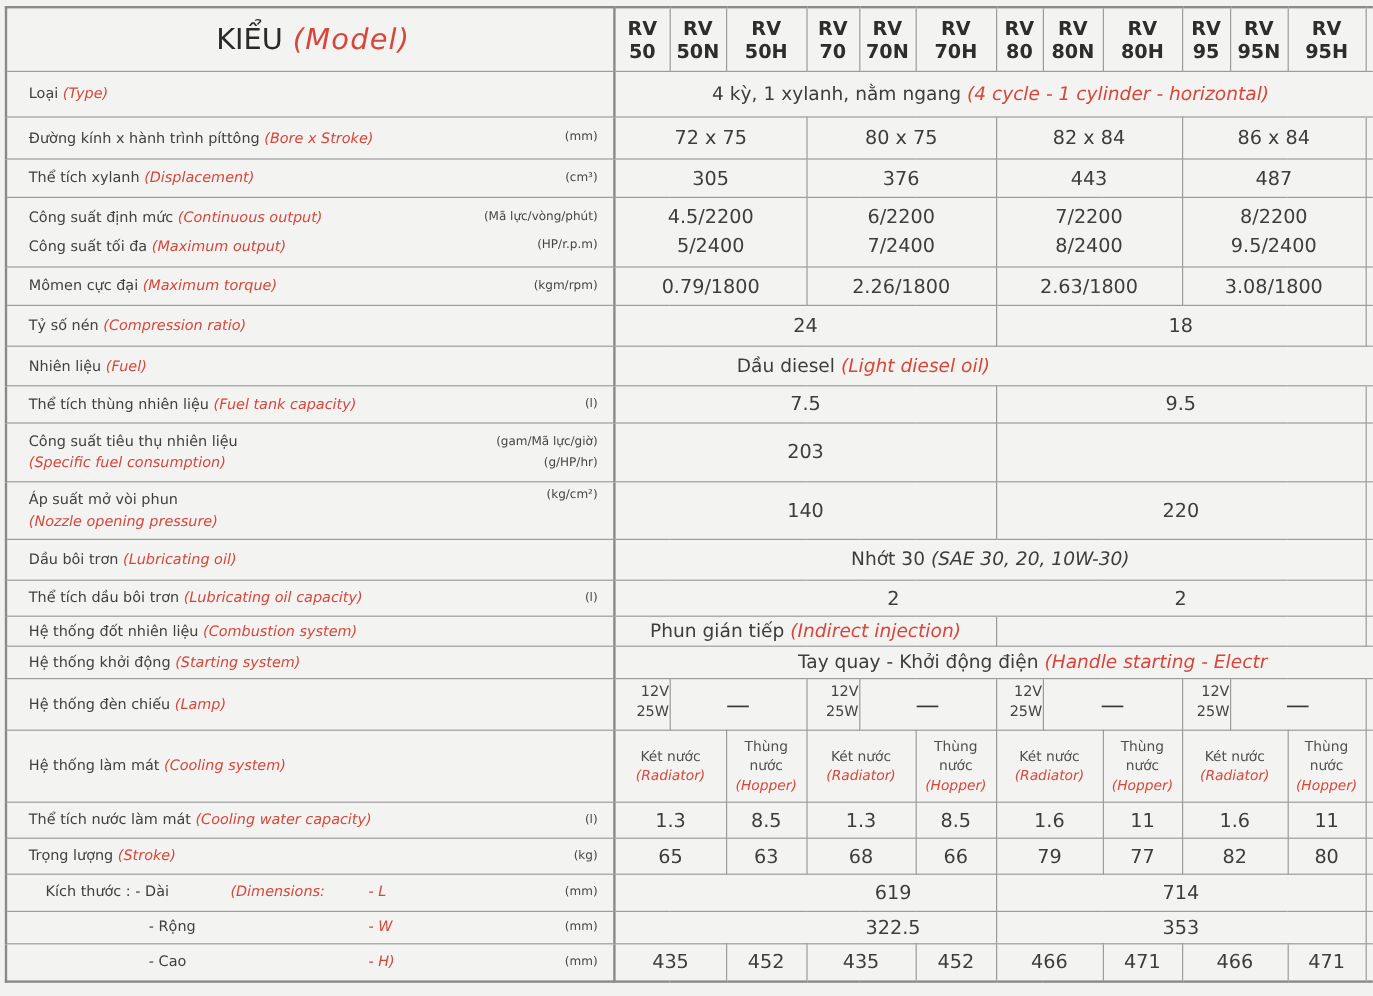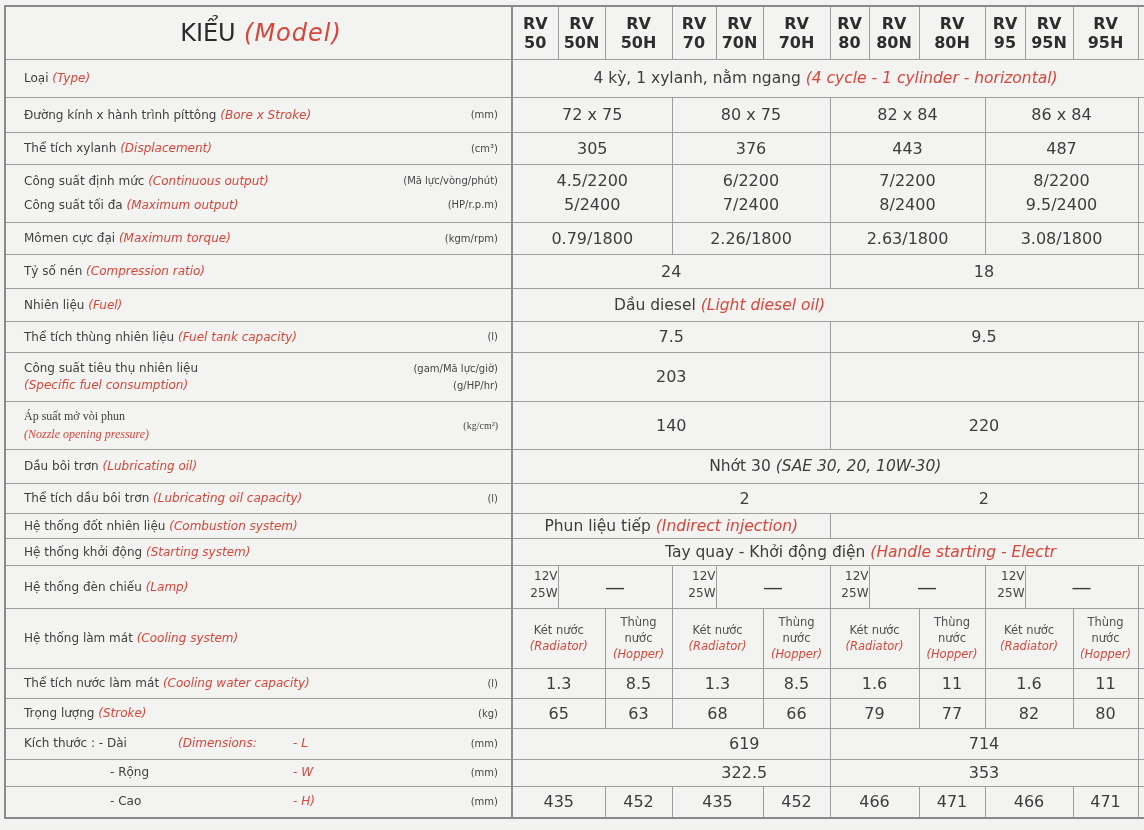--- a/index.html
+++ b/index.html
@@ -26,41 +26,41 @@
     border-left:2px solid #8a8a8a !important;
     border-right:2px solid #8a8a8a !important;
     padding:0 13px 0 18px !important;
     font-size:12px; color:#404040; white-space:nowrap;
   }
   .en { color:#d8463a; font-style:italic; }
   .unit { font-size:10px; color:#454545; }
   .lw { display:flex; justify-content:space-between; align-items:center; }
   .lw2 { display:flex; justify-content:space-between; align-items:center; line-height:24px; }
   .lw3 { display:flex; justify-content:space-between; align-items:center; line-height:17px; }
-  .lw-nz { display:flex; justify-content:space-between; align-items:center;font-family:Liberation Serif, serif; }
+  .lw-nz { display:flex; justify-content:space-between; align-items:flex-start; }
   .lw-nz .lines { line-height:18px; }
 
   .head-lbl { text-align:center; font-size:24px; white-space:nowrap; }
   .head-lbl .kv { font-weight:normal; color:#2a2a2a; }
   .head-lbl .en { font-weight:normal; letter-spacing:1px; }
   .model { text-align:center; font-weight:bold; font-size:16px; line-height:19px; color:#2d2d2d; }
 
   .val { text-align:center; font-size:16px; color:#3d3d3d; white-space:nowrap; }
   .val2 { line-height:24px; }
   .full { font-size:15.5px;text-align:center; }
   .fuel-cell { text-align:left; padding-left:101px !important; }
   .start-cell { text-align:left; padding-left:152px !important; white-space:nowrap; overflow:hidden; }
   .shift { padding-left:146px !important; }
   .nob-left { border-left-style:hidden !important; }
 
   .lamp-spec { font-size:12px; line-height:17px; color:#444; text-align:right; vertical-align:top !important; padding:2px 0 0 3px !important; }
   .dash { text-align:center; font-size:20px; color:#3a3a3a; }
   .cool { text-align:center; font-size:11.5px; line-height:16px; color:#505050; }
 
-  .dimwrap { position:relative; height:20px; }
+  .dimwrap { position:relative; height:20px;margin-left:14px; }
   .dimwrap span { position:absolute; top:2px; }
   .dimwrap .unit { right:0; top:4px; }
   .edge { }
 </style>
 </head>
 <body>
 
 <table class="spec">
   <colgroup>
     <col style="width:507px">
@@ -303,21 +303,21 @@
     <td colspan="6" class="val nob-left">2</td>
     <td class="edge"></td>
   </tr>
 
   <tr style="height:25px">
     <td class="lbl">
           <div class="lw">
             <span><span>Hệ thống đốt nhiên liệu</span> <span class="en">(Combustion system)</span></span>
           </div>
         </td>
-    <td colspan="6" class="val full"><span>Phun liệu tiếp</span> <span class="en">(Indirect injection)</span></td>
+    <td colspan="6" class="val full"><span>Phun gián tiếp</span> <span class="en">(Indirect injection)</span></td>
     <td colspan="6" class="val"></td>
     <td class="edge"></td>
   </tr>
 
   <tr style="height:27px">
     <td class="lbl">
           <div class="lw">
             <span><span>Hệ thống khởi động</span> <span class="en">(Starting system)</span></span>
           </div>
         </td>

